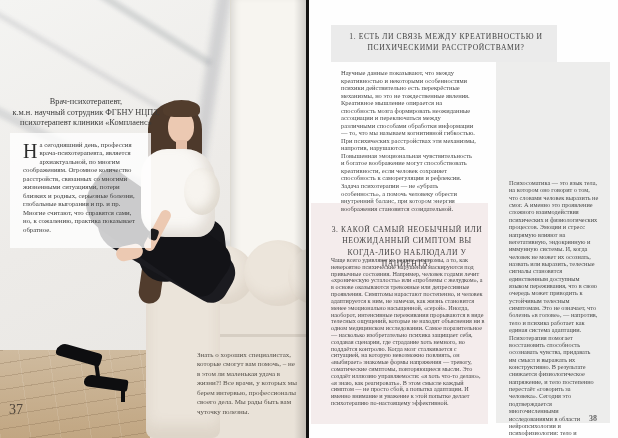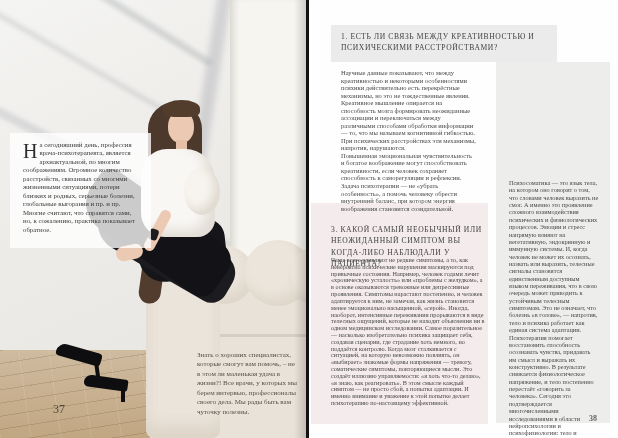--- a/index.html
+++ b/index.html
@@ -59,36 +59,36 @@
 
   
   .title { position:absolute; left:13px; top:16px; font-size:23px; line-height:1.13; letter-spacing:1.4px;
     color:#262626; white-space:pre-line; }
   .subtitle { position:absolute; left:0; top:97px; width:172px; text-align:center; font-size:8.3px;
     line-height:1.28; color:#3a3a3a; white-space:pre-line; }
   .intro-box { position:absolute; left:10px; top:133px; width:141px; height:115px;
     background:rgba(255,255,255,.78); padding:8px 11px 6px 13px; font-size:6.8px; line-height:1.25; color:#3d3d3d; }
   .drop { float:left; font-size:20px; line-height:.8; margin:2px 2px 0 0; color:#2c2c2c; }
   .sofa-note { position:absolute; left:197px; top:351px; width:100px; font-size:7px; line-height:1.35; color:#55504a; }
-  .pnum-left { position:absolute; left:9px; top:402px; font-size:12px; color:#4e443a;margin-left:44px; }
+  .pnum-left { position:absolute; left:9px; top:402px; font-size:14px; color:#4e443a; }
 
   
   .gutter-shadow { position:absolute; left:294px; top:0; width:12px; height:438px;
     background:linear-gradient(to right, rgba(0,0,0,0), rgba(0,0,0,.16)); }
   .gutter { position:absolute; left:306px; top:0; width:3px; height:438px; background:#121212; }
   .rp-shadow { position:absolute; left:309px; top:0; width:9px; height:438px;
     background:linear-gradient(to right, rgba(0,0,0,.07), rgba(0,0,0,0)); }
 
   
   .text-page { position:absolute; left:309px; top:0; width:309px; height:438px; background:#fefefe; }
   .qbox { position:absolute; }
   .q1-box { left:22px; top:25px; width:226px; height:37px; background:#ebebeb; }
   .q3-box { left:2px; top:203px; width:177px; height:221px; background:#f4ecec; }
   .q2-box { left:187px; top:62px; width:114px; height:361px; background:#ededec; }
-  .question { position:absolute; font-size:7.6px; letter-spacing:.6px; line-height:1.5; color:#3f3f3f; }
+  .question { position:absolute; font-size:7.6px; letter-spacing:.6px; line-height:1.5; color:#3f3f3f;text-align:center; }
   .q1-text { left:32px; top:31px; width:210px; }
   .q3-text { left:22px; top:224px; width:152px; }
   .q2-text { left:200px; top:133px; width:92px; font-size:7.4px; }
   .answer { position:absolute; color:#494949; white-space:pre-line; text-align:left; }
   .a1 { left:32px;  top:69px;  width:135px; font-size:6.5px; line-height:1.16; }
   .a3 { left:22px;  top:257px; width:155px; font-size:6.2px; line-height:1.10; }
   .a2 { left:200px; top:179px; width:90px;  font-size:6.3px; line-height:1.17; }
   .pnum-right { position:absolute; left:280px; top:414px; font-size:8px; color:#666;font-weight:bold; }
 </style>
 </head>
@@ -127,20 +127,23 @@
       <div class="fig sleeve"></div>
       <div class="fig forearm"></div>
       <div class="fig watch"></div>
       <div class="fig hands"></div>
       <div class="fig shoe1"></div>
       <div class="fig heel1"></div>
       <div class="fig shoe2"></div>
       <div class="fig heel2"></div>
     </div>
 
+    <div class="subtitle">Врач-психотерапевт,
+к.м.н. научный сотрудник ФГБНУ НЦПЗ,
+психотерапевт клиники «Комплаенс»</div>
     <div class="intro-box">
       <span class="drop">Н</span><span>а сегодняшний день, профессия врача-психотерапевта, является архиактуальной, по многим соображениям. Огромное количество расстройств, связанных со многими жизненными ситуациями, потери близких и родных, серьезные болезни, глобальные выгорания и пр. и пр. Многие считают, что справятся сами, но, к сожалению, практика показывает обратное.</span>
     </div>
     <div class="sofa-note">Знать о хороших специалистах, которые смогут вам помочь, – не в этом ли маленькая удача в жизни?! Все врачи, у которых мы берем интервью, профессионалы своего дела. Мы рады быть вам чуточку полезны.</div>
     <div class="pnum-left">37</div>
   </div>
 
   <div class="gutter-shadow"></div>
   <div class="gutter"></div>
   <div class="rp-shadow"></div>

